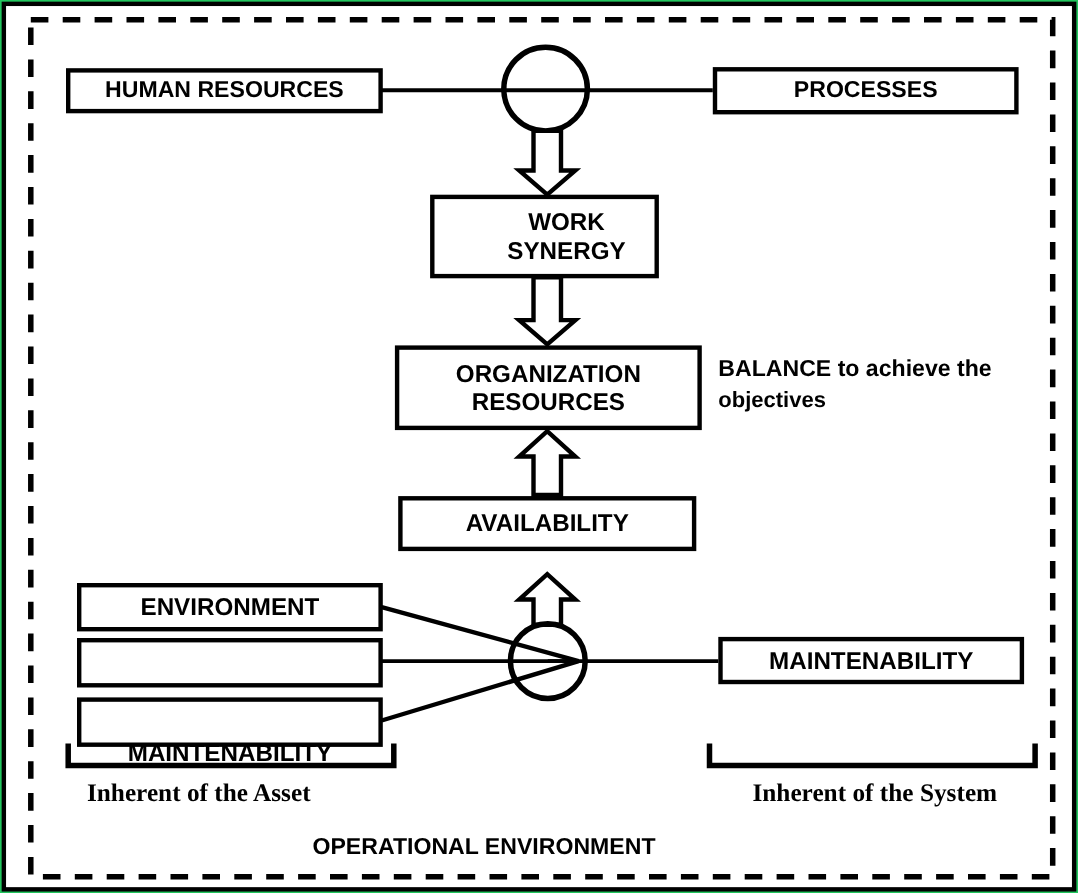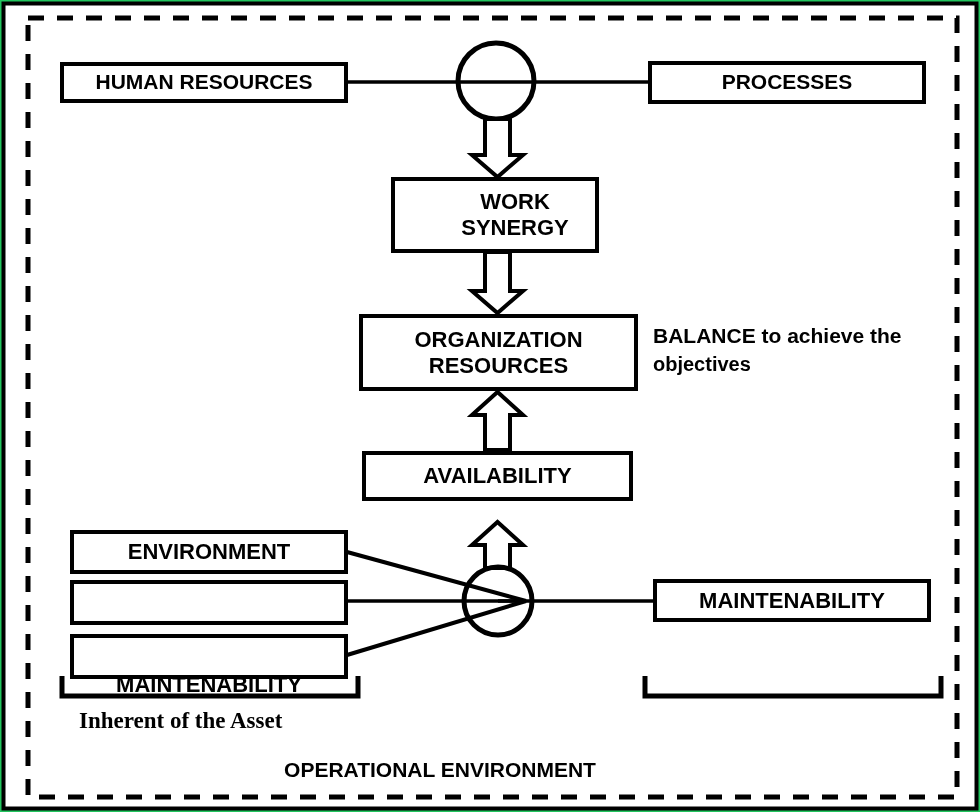--- a/index.html
+++ b/index.html
@@ -123,16 +123,17 @@
 
   <div class="box-label" style="left:72px; top:636px; width:274px; height:41px; font-size:22px;margin-top:28px;">MAINTENABILITY</div>
 
   <div class="box-label" style="left:655px; top:581px; width:274px; height:39px; font-size:22px;">MAINTENABILITY</div>
 
   <div class="free-label" style="left:653px; top:324px; font-size:21px; white-space:nowrap;">BALANCE to achieve the</div>
   <div class="free-label" style="left:653px; top:353px; font-size:20px; white-space:nowrap;">objectives</div>
 
   <div class="serif-label" style="left:63px; top:708px; font-size:23px;margin-left:16px;">Inherent of the Asset</div>
 
+  <div class="serif-label" style="left:684px; top:708px; font-size:23px;">Inherent of the System</div>
 
   <div class="free-label" style="left:0px; top:758px; width:880px; text-align:center; font-size:21px;">OPERATIONAL ENVIRONMENT</div>
 
 </div>
 
 </body></html>

